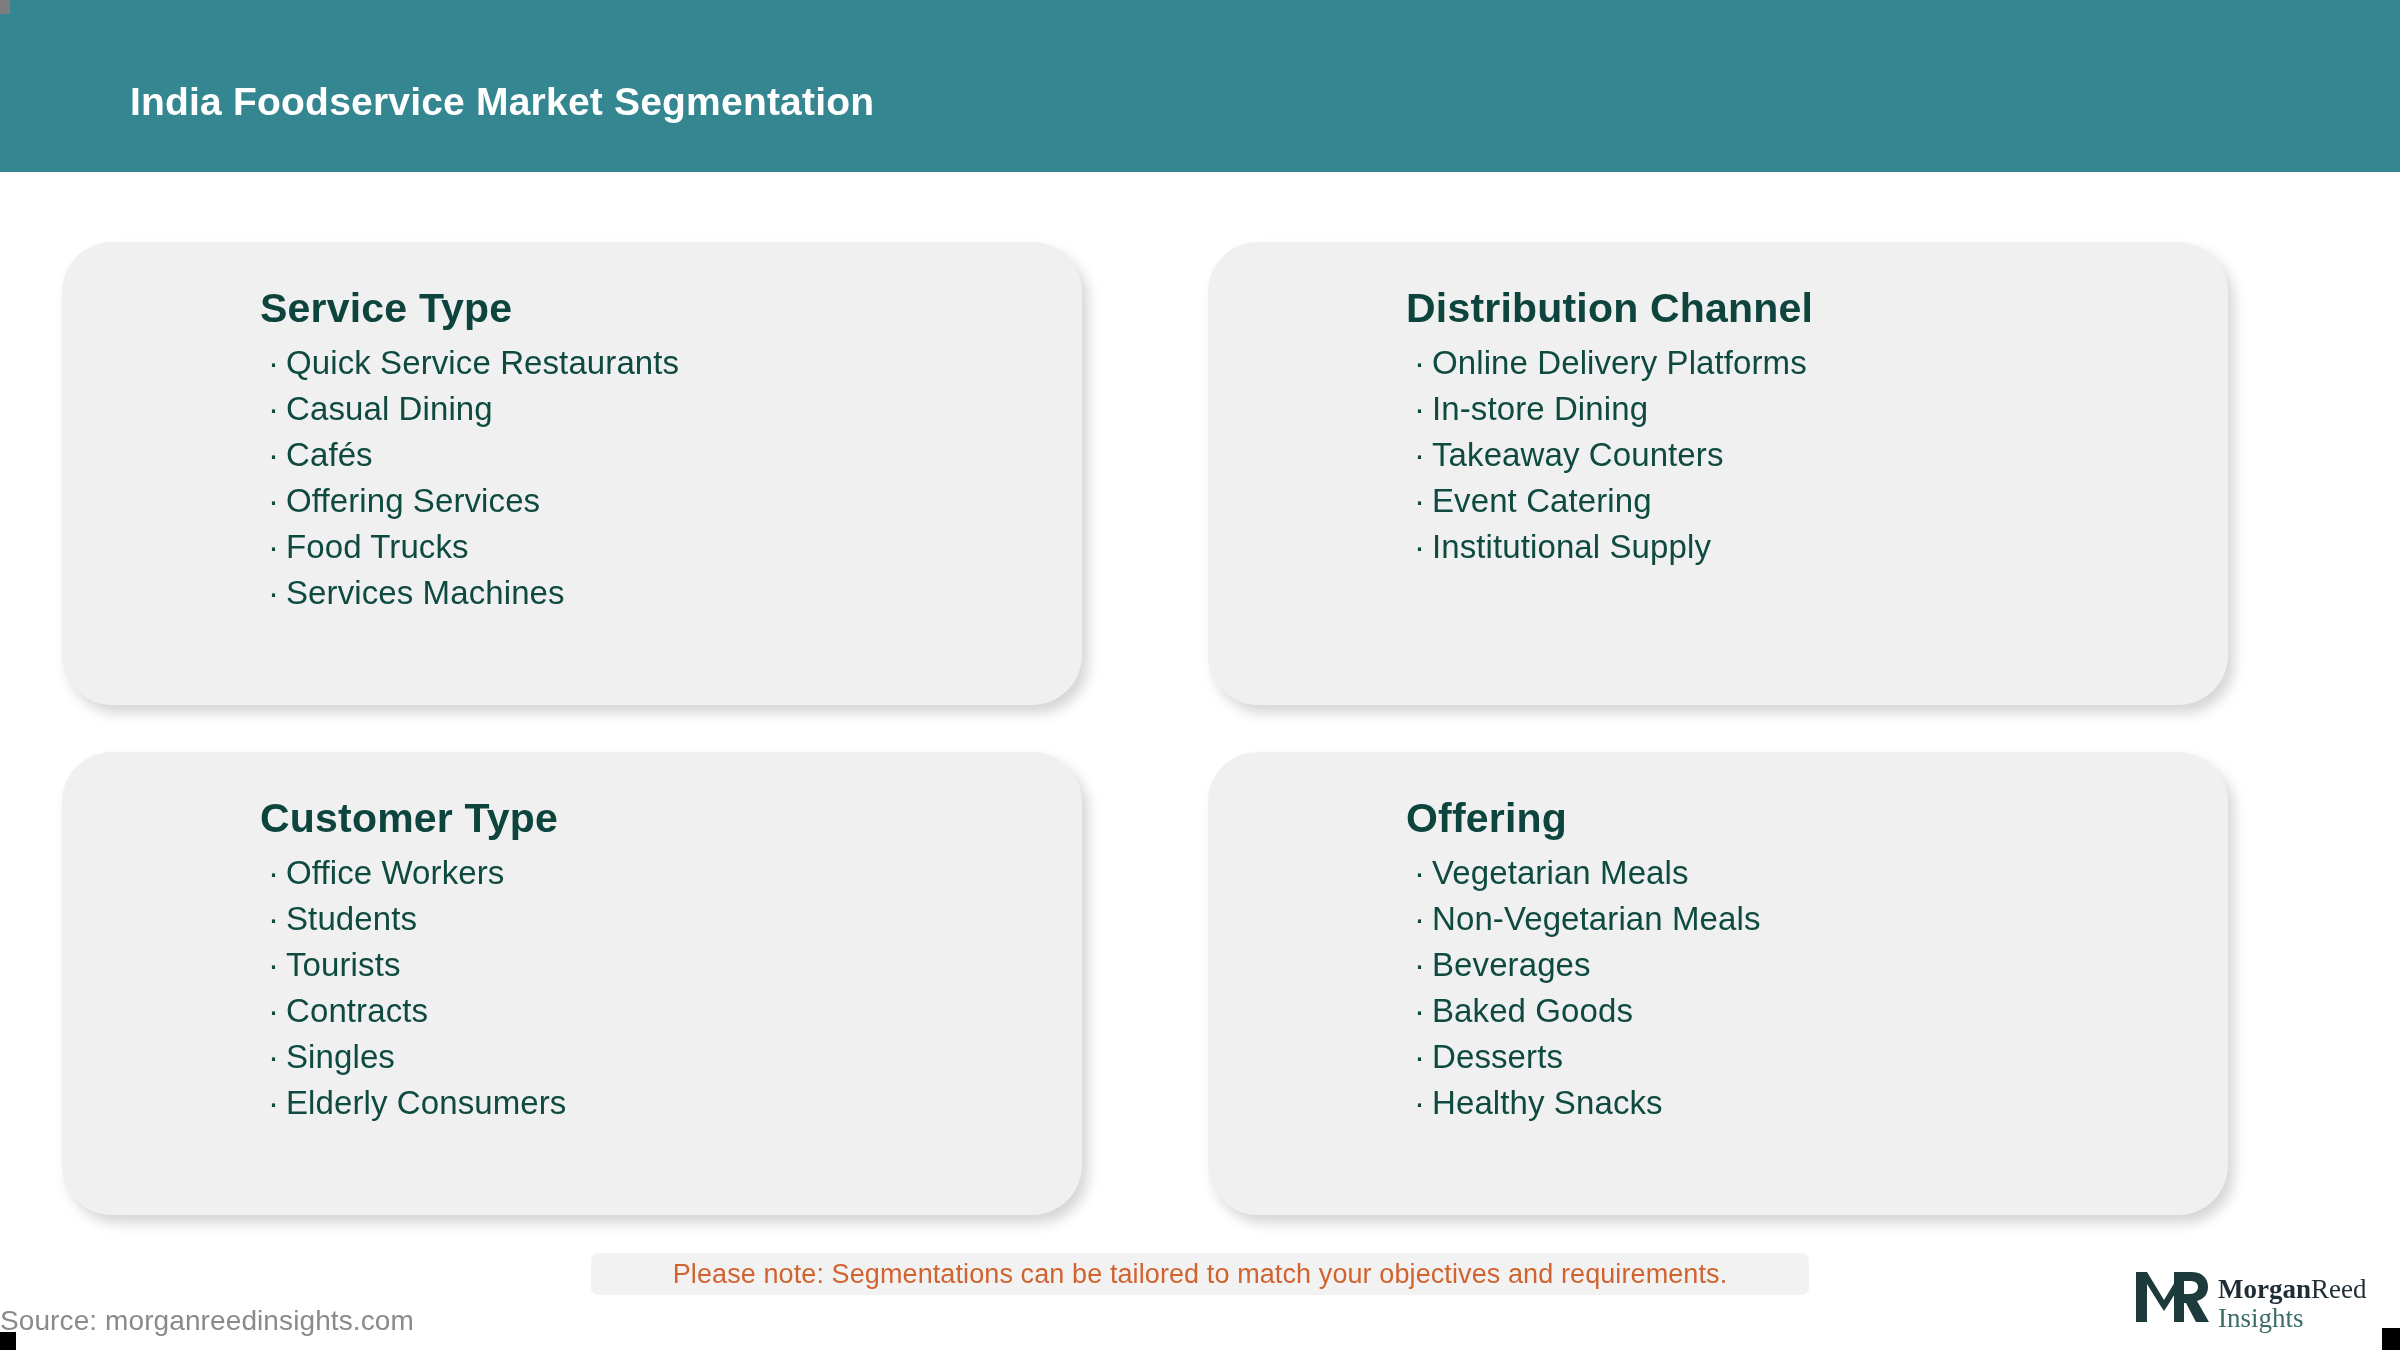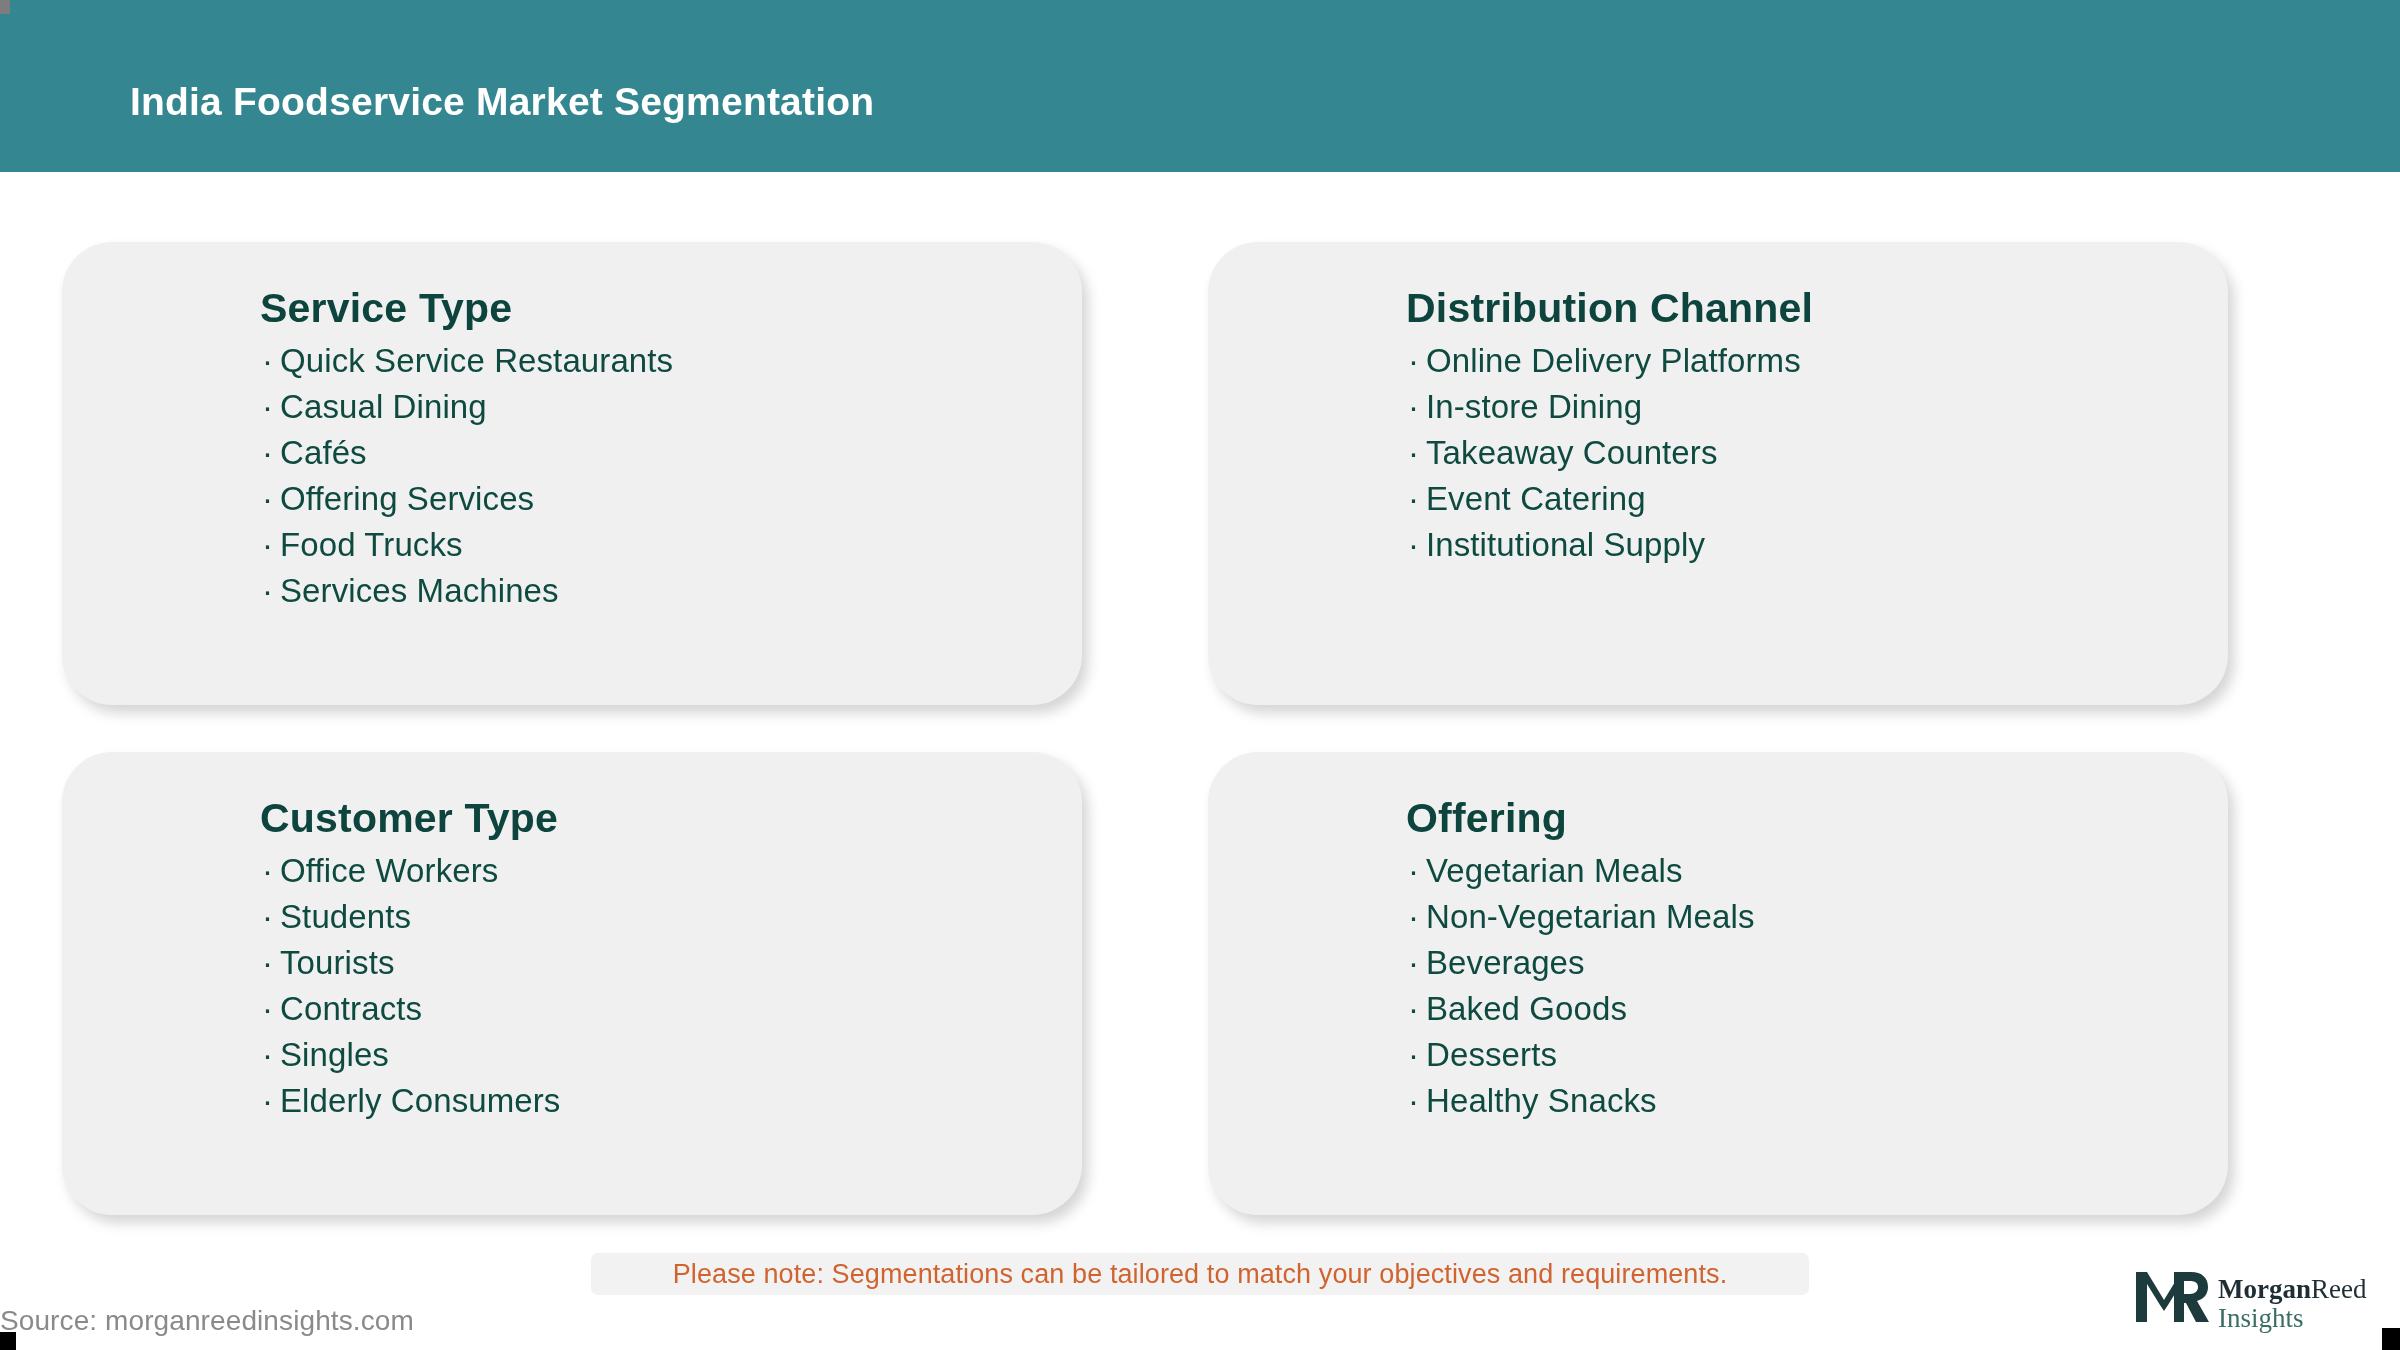--- a/index.html
+++ b/index.html
@@ -76,21 +76,21 @@
     font-size: 41px;
     font-weight: bold;
     color: #0d453e;
     letter-spacing: 0.2px;
     margin: 0 0 6px 0;
     line-height: 1.18;
     white-space: nowrap;
   }
   .card-list {
     list-style: none;
-    margin: 2px;
+    margin: 8px;
     padding: 0;
   }
   .card-list li {
     font-size: 33px;
     font-weight: 300;
     color: #0e4a40;
     line-height: 46px;
     white-space: nowrap;
     letter-spacing: 0.1px;
   }

